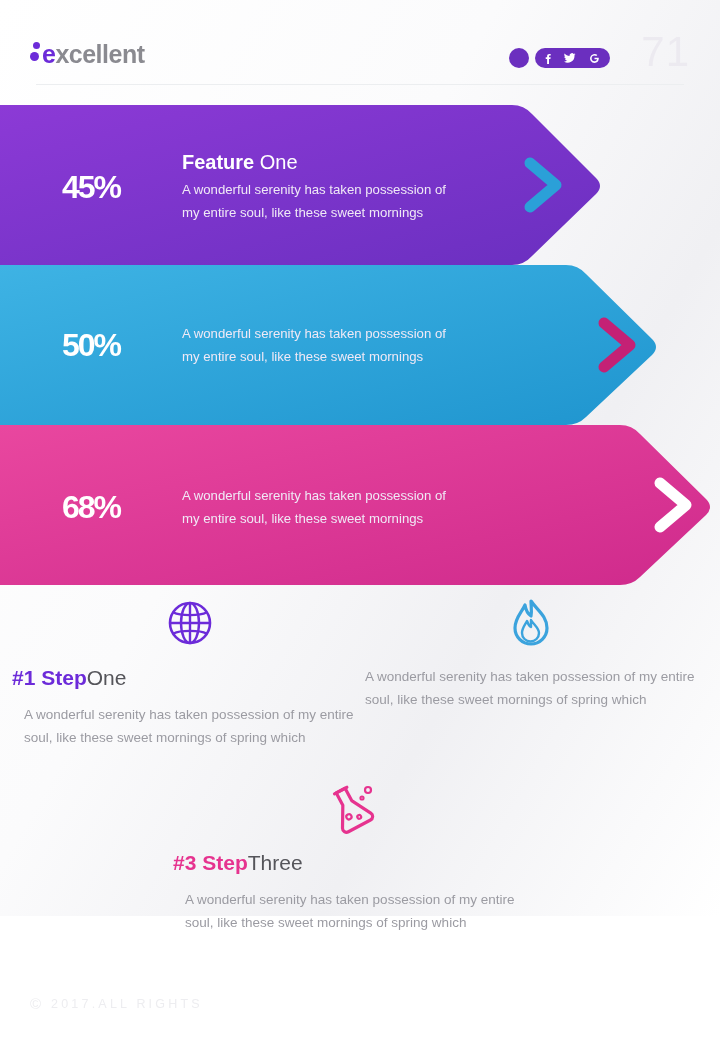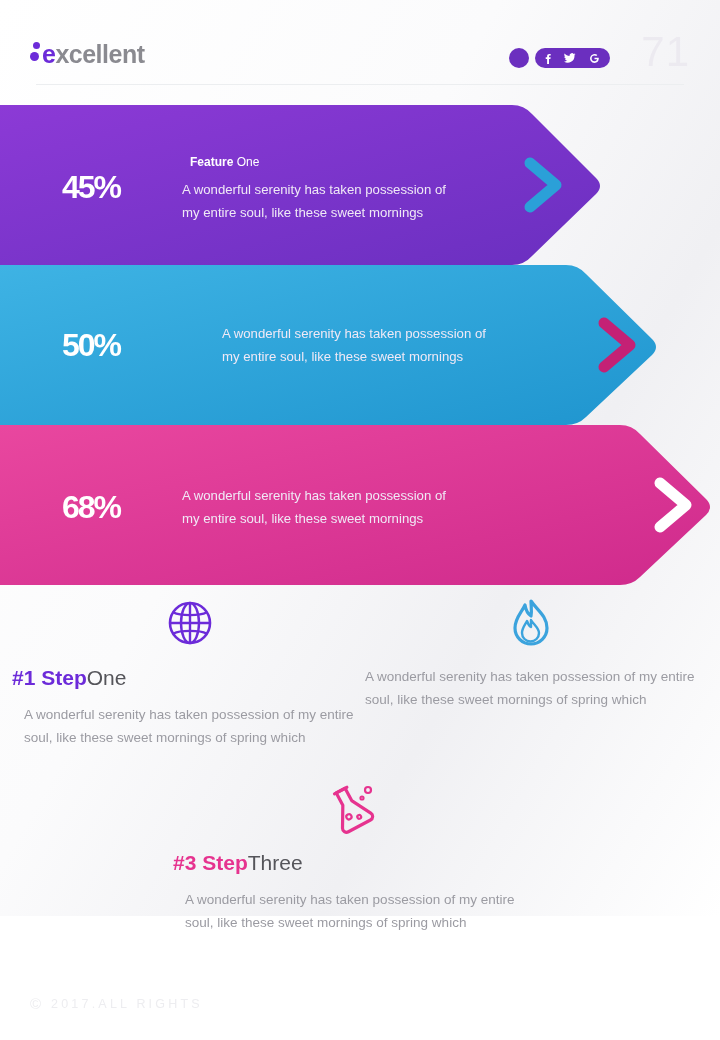--- a/index.html
+++ b/index.html
@@ -35,31 +35,31 @@
   #pagenum { position:absolute; right:30px; top:30px; font-size:42px; color:#eceaf0; font-weight:300; letter-spacing:1px; line-height:44px; }
   #divider { position:absolute; left:36px; top:84px; width:648px; height:1px; background:#eceef0; }
 
   
   #arrows { position:absolute; left:0; top:105px; width:720px; height:480px; }
   .arrow { position:absolute; left:0; }
   .arrow svg { display:block; position:absolute; left:0; top:0; }
   .arrow .content { position:absolute; left:0; top:0; display:flex; align-items:center; }
   .pct { color:#fff; font-size:32px; font-weight:700; letter-spacing:-2px; line-height:1; width:182px; text-align:center; }
   .ftext { width:272px; }
-  .ftitle { font-size:12px; color:#fff; line-height:22px; margin-bottom:5px;margin-left:8px; }
+  .ftitle { font-size:20px; color:#fff; line-height:22px; margin-bottom:5px; }
   .ftitle b { font-weight:700; }
   .ftitle span { font-weight:400; }
   .fdesc { font-size:13.2px; color:#f0e9f6; line-height:23px; font-weight:400; }
 
   
   #arrow1 { top:0px;   width:660px; height:160px; }
   #arrow1 .content { top:32px; height:100px; }
   
   #arrow2 { top:160px; width:700px; height:160px; }
-  #arrow2 .content { top:30px; height:100px;gap:40px; }
+  #arrow2 .content { top:30px; height:100px; }
   
   #arrow3 { top:320px; width:720px; height:160px;padding-left:8px; }
   #arrow3 .content { top:32px; height:100px; }
 
   
   #steps { position:absolute; left:0; top:595px; width:720px; }
   .step { position:absolute; text-align:left; }
   #step1 { left:12px; top:0px; width:355px; }
   #step2 { left:353px; top:0px; width:355px; }
   #step3 { left:173px; top:185px; width:355px; }

